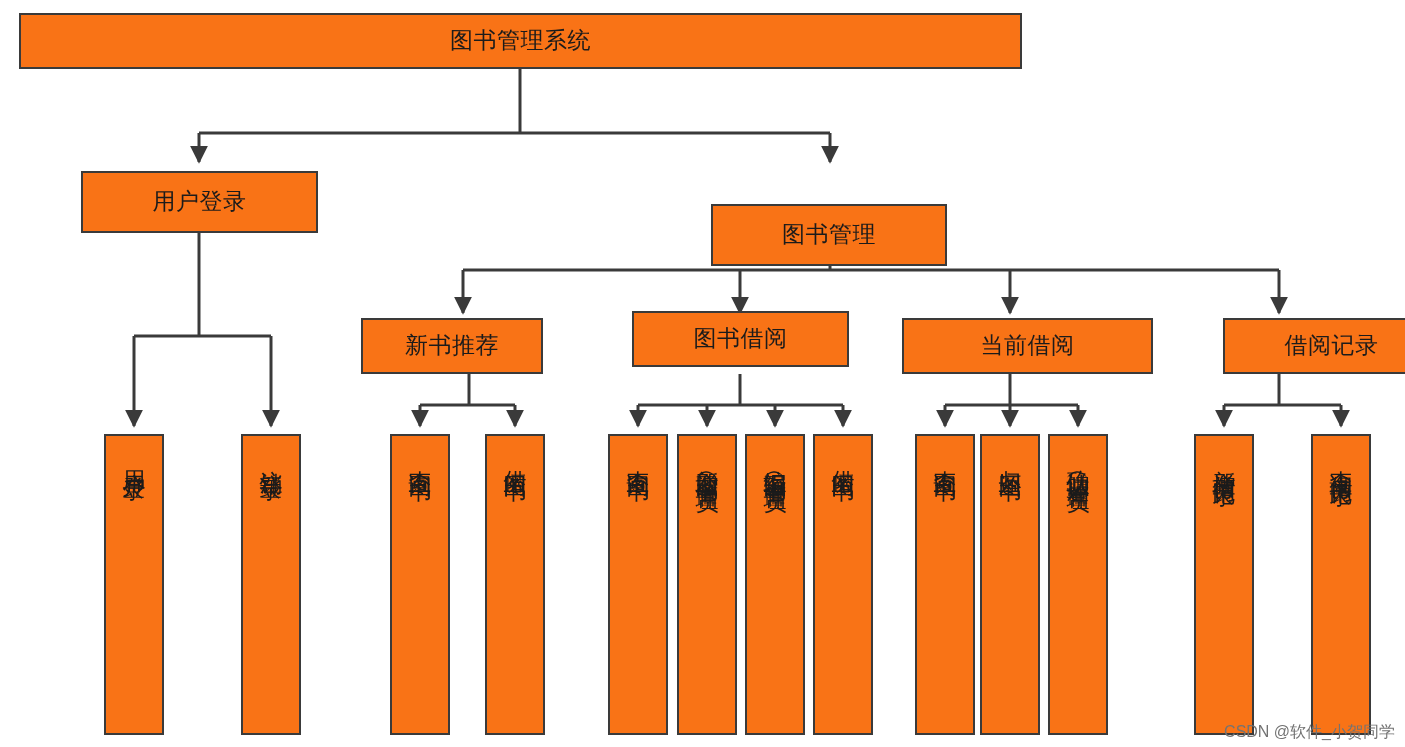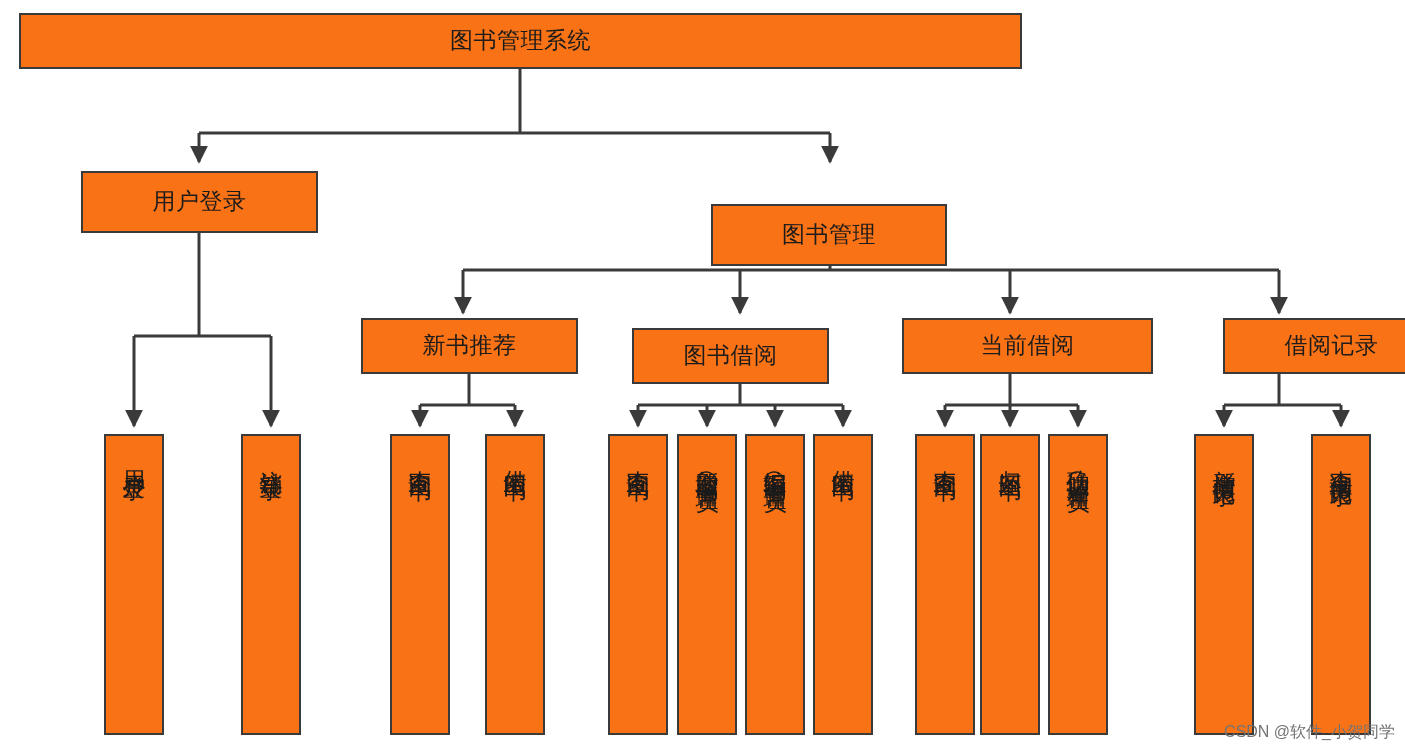--- a/index.html
+++ b/index.html
@@ -126,25 +126,25 @@
   </div>
 
   <div class="node horiz" style="left:81px; top:171px; width:237px; height:62px;">
     <span class="label">用户登录</span>
   </div>
 
   <div class="node horiz" style="left:711px; top:171px; width:236px; height:62px;margin-top:33px;">
     <span class="label">图书管理</span>
   </div>
 
-  <div class="node horiz" style="left:361px; top:318px; width:217px; height:56px;">
+  <div class="node horiz" style="left:361px; top:318px; width:182px; height:56px;">
     <span class="label">新书推荐</span>
   </div>
 
-  <div class="node horiz" style="left:632px; top:328px; width:197px; height:56px;">
+  <div class="node horiz" style="left:632px; top:311px; width:217px; height:56px;">
     <span class="label">图书借阅</span>
   </div>
 
   <div class="node horiz" style="left:902px; top:318px; width:251px; height:56px;">
     <span class="label">当前借阅</span>
   </div>
 
   <div class="node horiz" style="left:1223px; top:318px; width:217px; height:56px;">
     <span class="label">借阅记录</span>
   </div>

